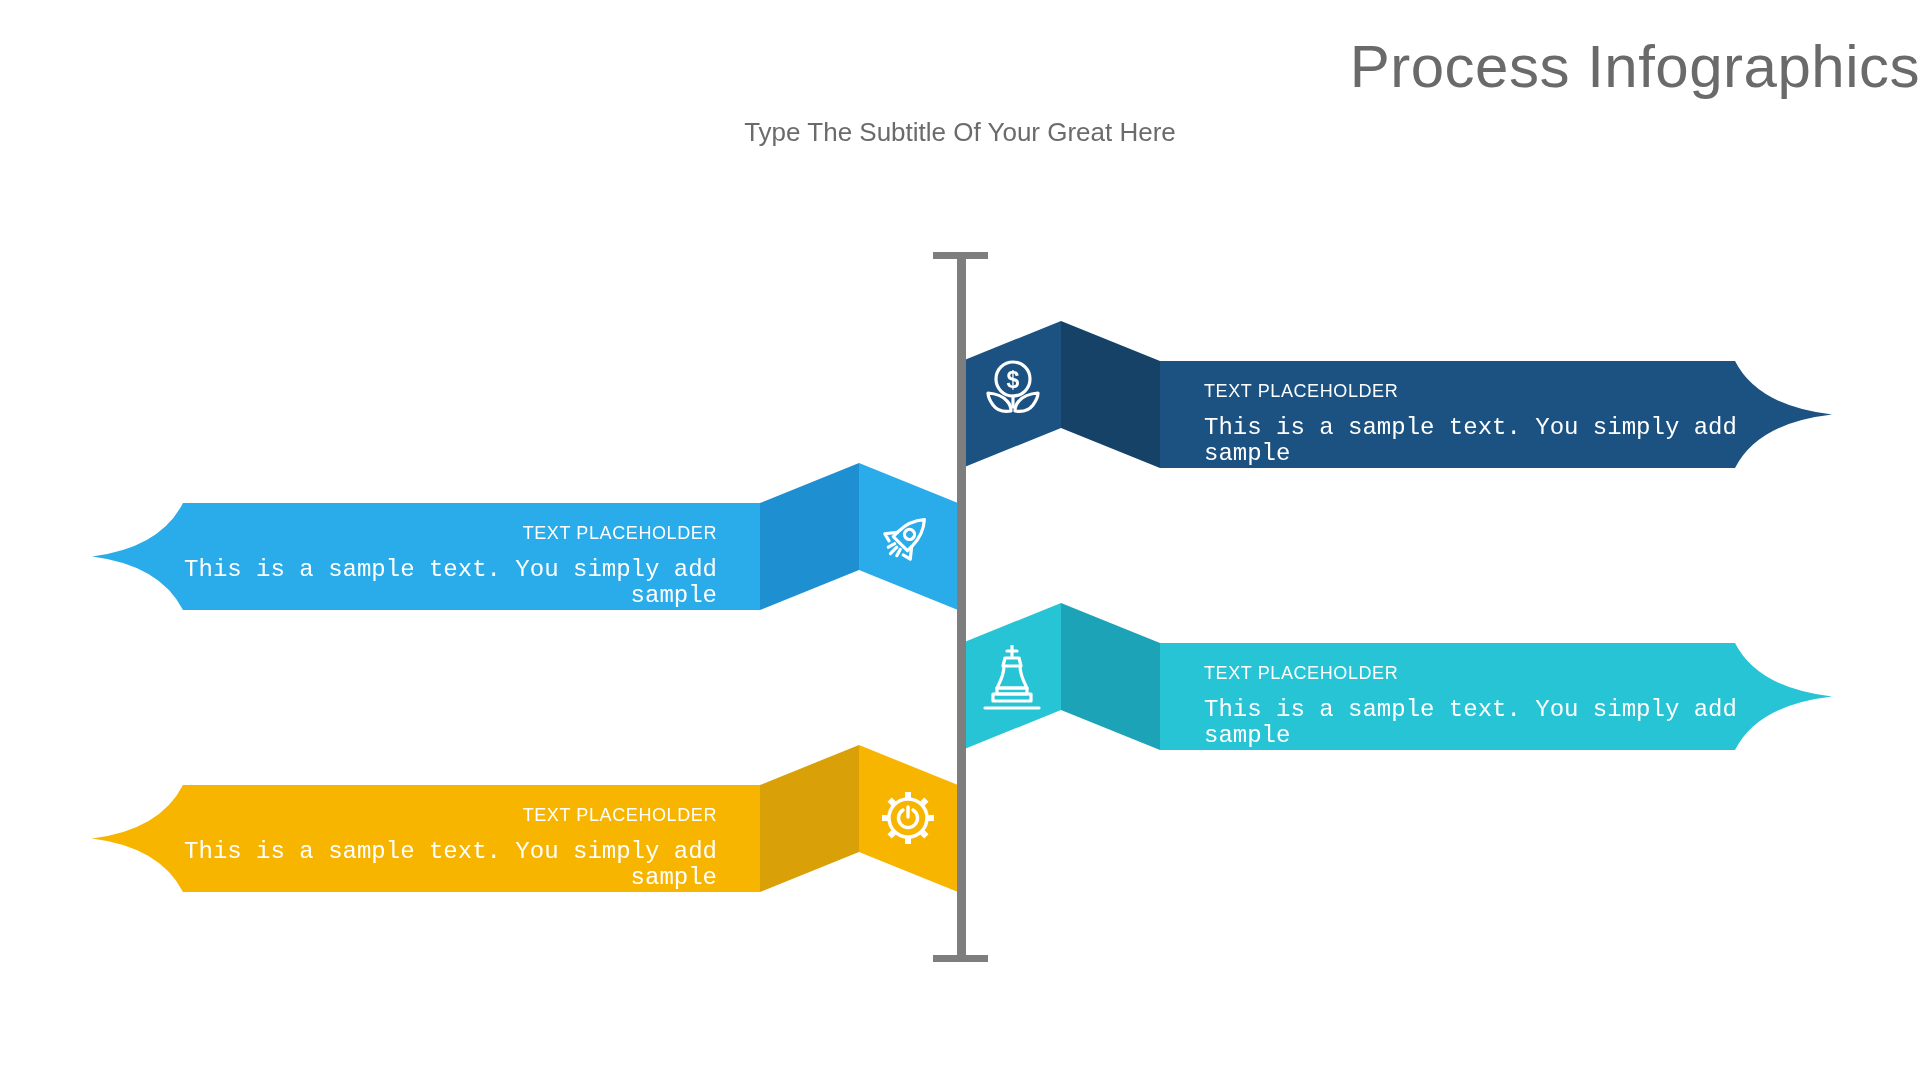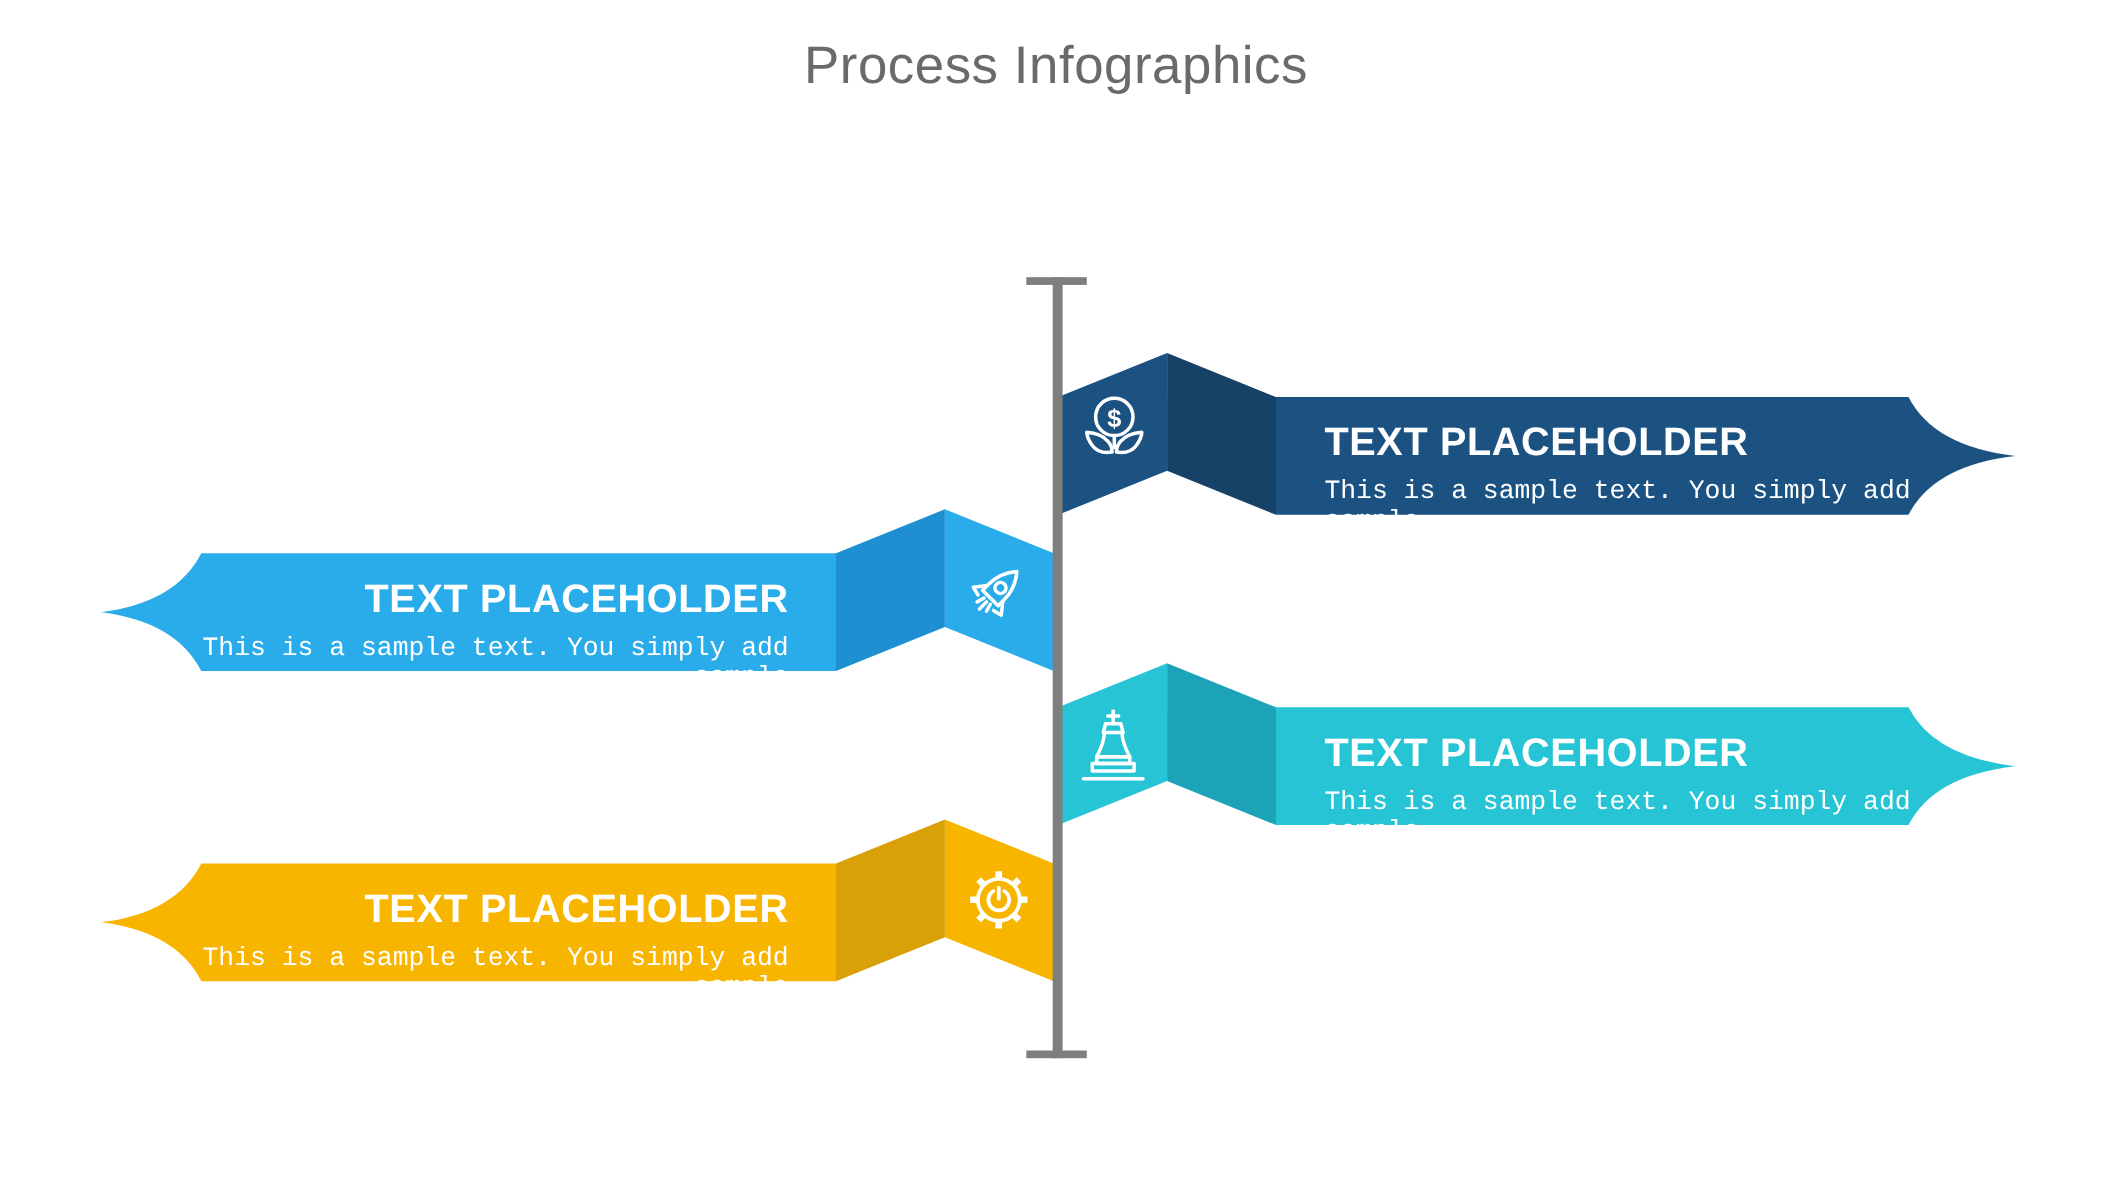--- a/index.html
+++ b/index.html
@@ -6,42 +6,43 @@
   #slide{
     position:relative;
     width:1920px;height:1080px;
     background:#ffffff;
     overflow:hidden;
     font-family:"Liberation Sans", sans-serif;
   }
   .header{position:absolute;left:0;top:0;width:1920px;text-align:center;}
   .header .title{
     margin-top:32px;
-    font-size:48px;font-weight:400;color:#6a6a6a;letter-spacing:0.5px;
+    font-size:60px;font-weight:400;color:#6a6a6a;letter-spacing:0.5px;text-align:right;
   }
   .header .subtitle{
     margin-top:16px;
     font-size:26px;font-weight:400;color:#6b6b6b;
   }
   #ribbon-layer{position:absolute;left:0;top:0;}
   .step-text{position:absolute;width:560px;color:#ffffff;}
   .step-text.align-left{text-align:left;}
   .step-text.align-right{text-align:right;}
-  .step-title{font-size:36px;font-weight:700;letter-spacing:0.6px;line-height:1.15;}
+  .step-title{font-size:18px;font-weight:400;letter-spacing:0.6px;line-height:1.15;}
   .step-desc{font-size:24px;font-weight:400;margin-top:13px;line-height:1.1;font-family:Liberation Mono, monospace;}
   .icon-box{position:absolute;width:72px;height:72px;}
   .icon-box svg{display:block;}
 </style>
 </head>
 <body>
 
 <div id="slide">
 
   <div class="header">
     <div class="title">Process Infographics</div>
+    <div class="subtitle">Type The Subtitle Of Your Great Here</div>
   </div>
 
   <svg id="ribbon-layer" width="1920" height="1080" viewBox="0 0 1920 1080">
 
     <g>
       <polygon points="962,361 1061,321 1061,428 962,468" fill="#1B5282"></polygon>
       <polygon points="1061,321 1160,361 1160,468 1061,428" fill="#164267"></polygon>
       <path d="M1160,361 H1735 Q1758,406 1832,414.5 Q1758,423 1735,468 H1160 Z" fill="#1B5282"></path>
     </g>
 

